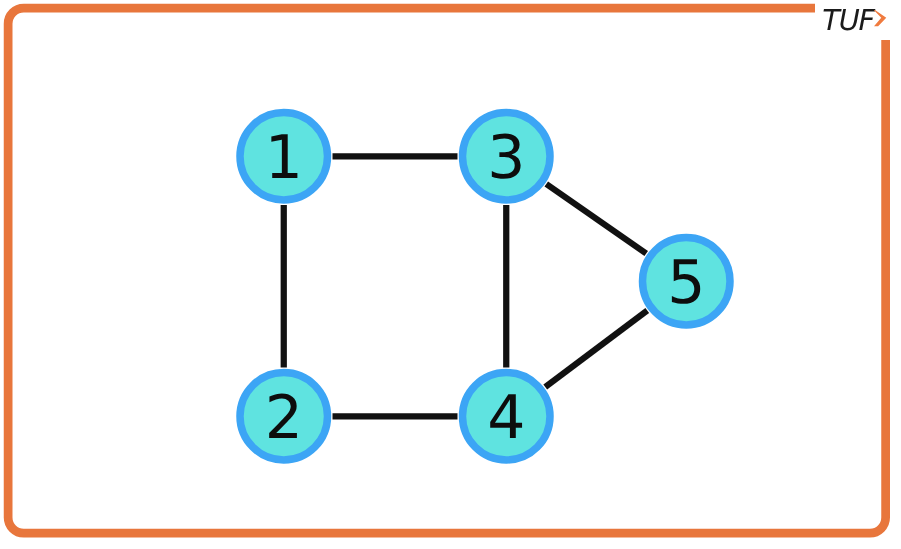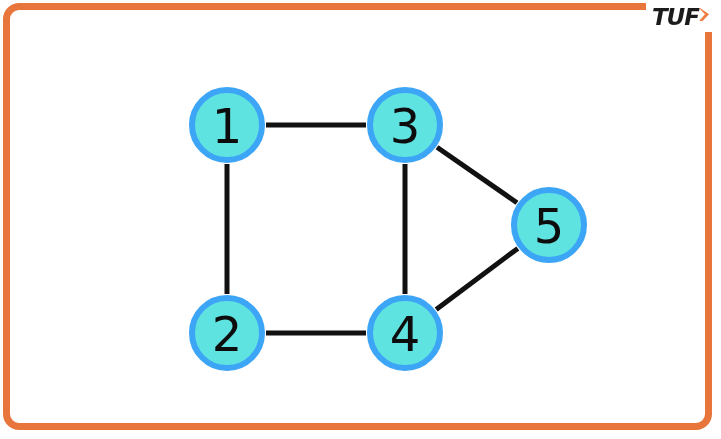--- a/index.html
+++ b/index.html
@@ -52,21 +52,21 @@
     height: 30px;
     display: flex;
     align-items: center;
     gap: 1px;
     background: #ffffff;
     padding: 0 2px 0 6px;
   }
   .brand-text {
     font-family: "DejaVu Sans", sans-serif;
     font-size: 23px;
-    font-weight: bold;
+    font-weight: normal;
     font-style: italic;
     letter-spacing: -1px;
     color: #1b1b1b;
     line-height: 1;
   }
   .brand-chevron {
     display: inline-block;
     width: 11px;
     height: 14px;
     margin-left: -1px;

